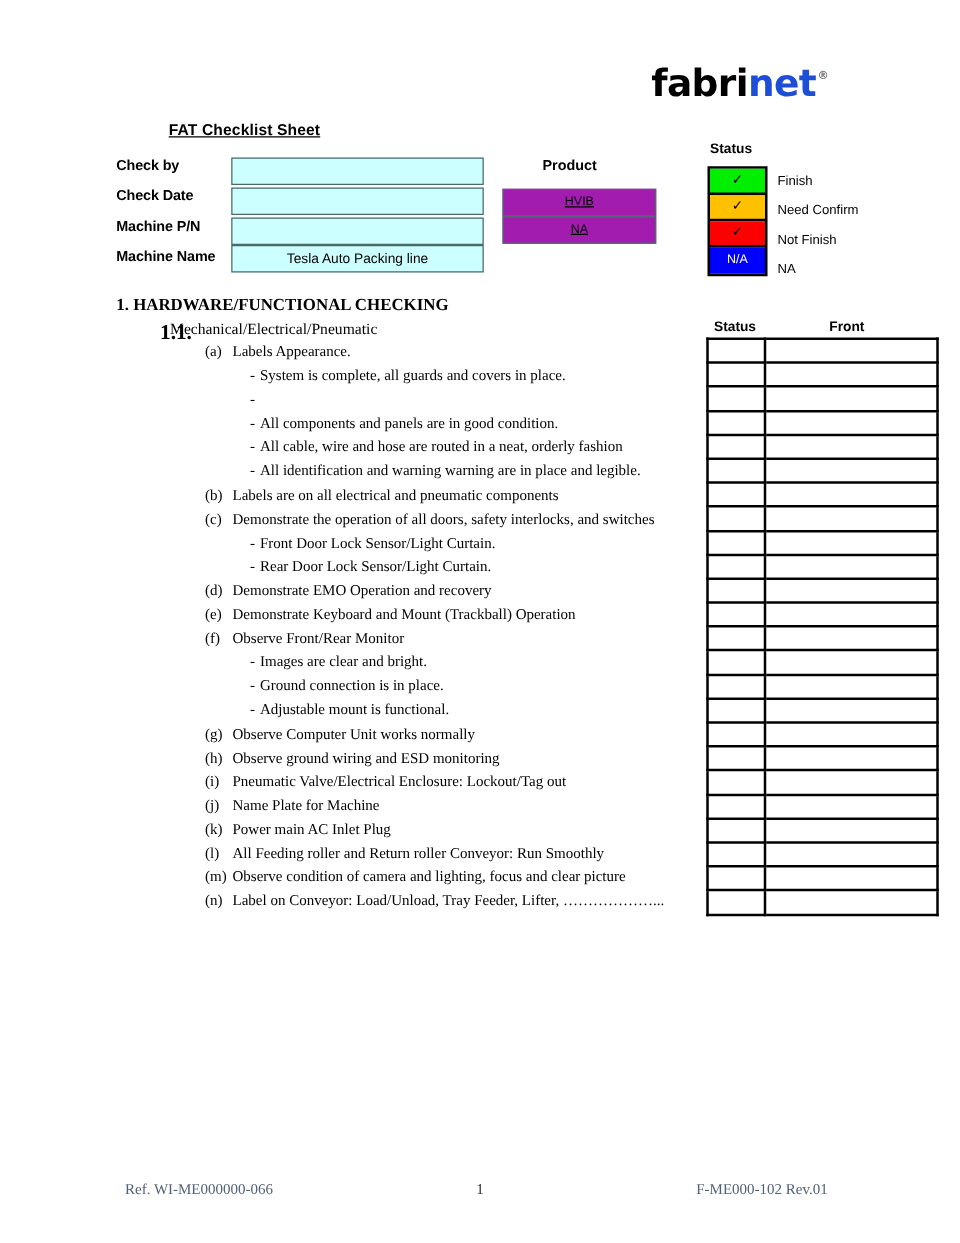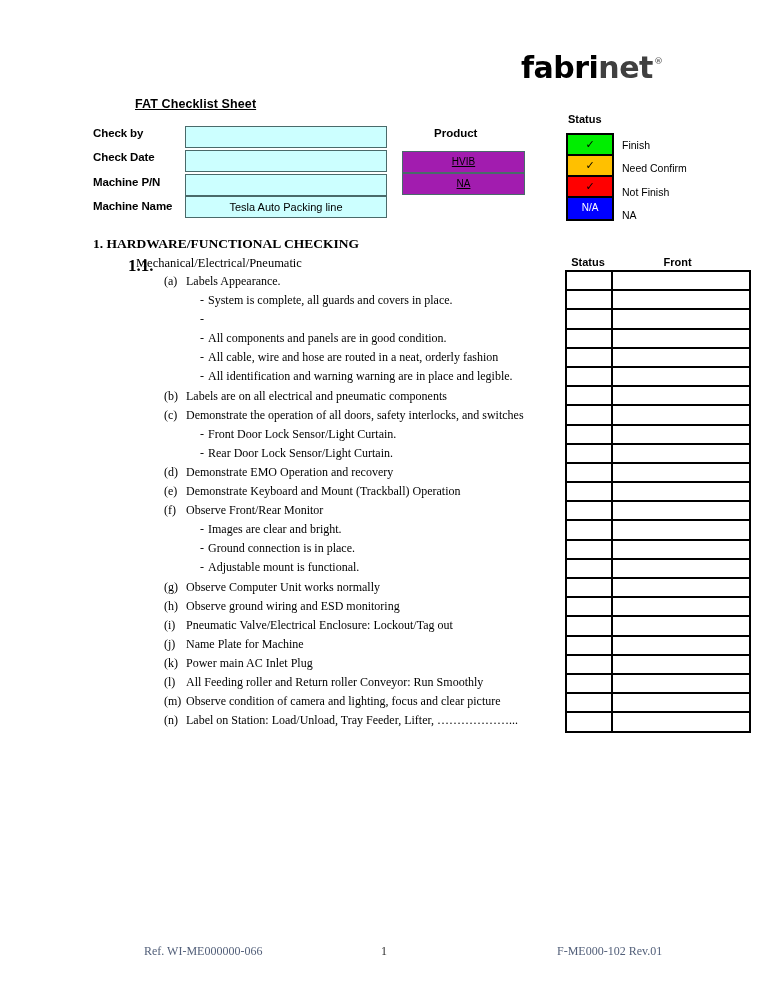--- a/index.html
+++ b/index.html
@@ -21,21 +21,21 @@
     position: absolute;
     left: 521px;
     top: 44px;
     font-family: "DejaVu Sans", sans-serif;
     font-size: 30px;
     font-weight: 600;
     letter-spacing: -0.5px;
     line-height: 34px;
     white-space: nowrap;
   }
-  #logo .d { color: #404040; }
+  #logo .d { color: #1d4ed8; }
   #logo .reg {
     color: #6f6f6f;
     font-size: 9px;
     vertical-align: 14px;
     margin-left: 1px;
   }
 
   
   #doc-title {
     position: absolute;
@@ -236,21 +236,21 @@
   #status-table td.c-remark { width: 136px; }
 
   
   .footer-item {
     position: absolute;
     top: 944px;
     font-family: "Liberation Serif", serif;
     font-size: 12px;
     color: #53607a;
   }
-  #footer-ref   { left: 100px; margin-left: 44px; }
+  #footer-ref   { left: 100px; }
   #footer-page  { left: 370px; width: 28px; text-align: center; color: #2e2e2e;}
   #footer-form  { left: 557px; }
 </style>
 </head>
 <body>
 
 <div id="logo">
   <span>fabri</span><span class="d">net</span><span class="reg">®</span>
 </div>
 
@@ -381,21 +381,21 @@
     <div class="cl-row lvl-a">
       <span class="marker">(l)</span>
       <span class="txt">All Feeding roller and Return roller Conveyor: Run Smoothly</span>
     </div>
     <div class="cl-row lvl-a">
       <span class="marker">(m)</span>
       <span class="txt">Observe condition of camera and lighting, focus and clear picture</span>
     </div>
     <div class="cl-row lvl-a">
       <span class="marker">(n)</span>
-      <span class="txt">Label on Station: Load/Unload, Tray Feeder, Lifter, ………………...</span>
+      <span class="txt">Label on Conveyor: Load/Unload, Tray Feeder, Lifter, ………………...</span>
     </div>
   </div>
 
 <div id="tbl-head-status">Status</div>
 <div id="tbl-head-remark">Front</div>
 <table id="status-table">
   <tbody>
       <tr>
         <td class="c-status"></td>
         <td class="c-remark"></td>

